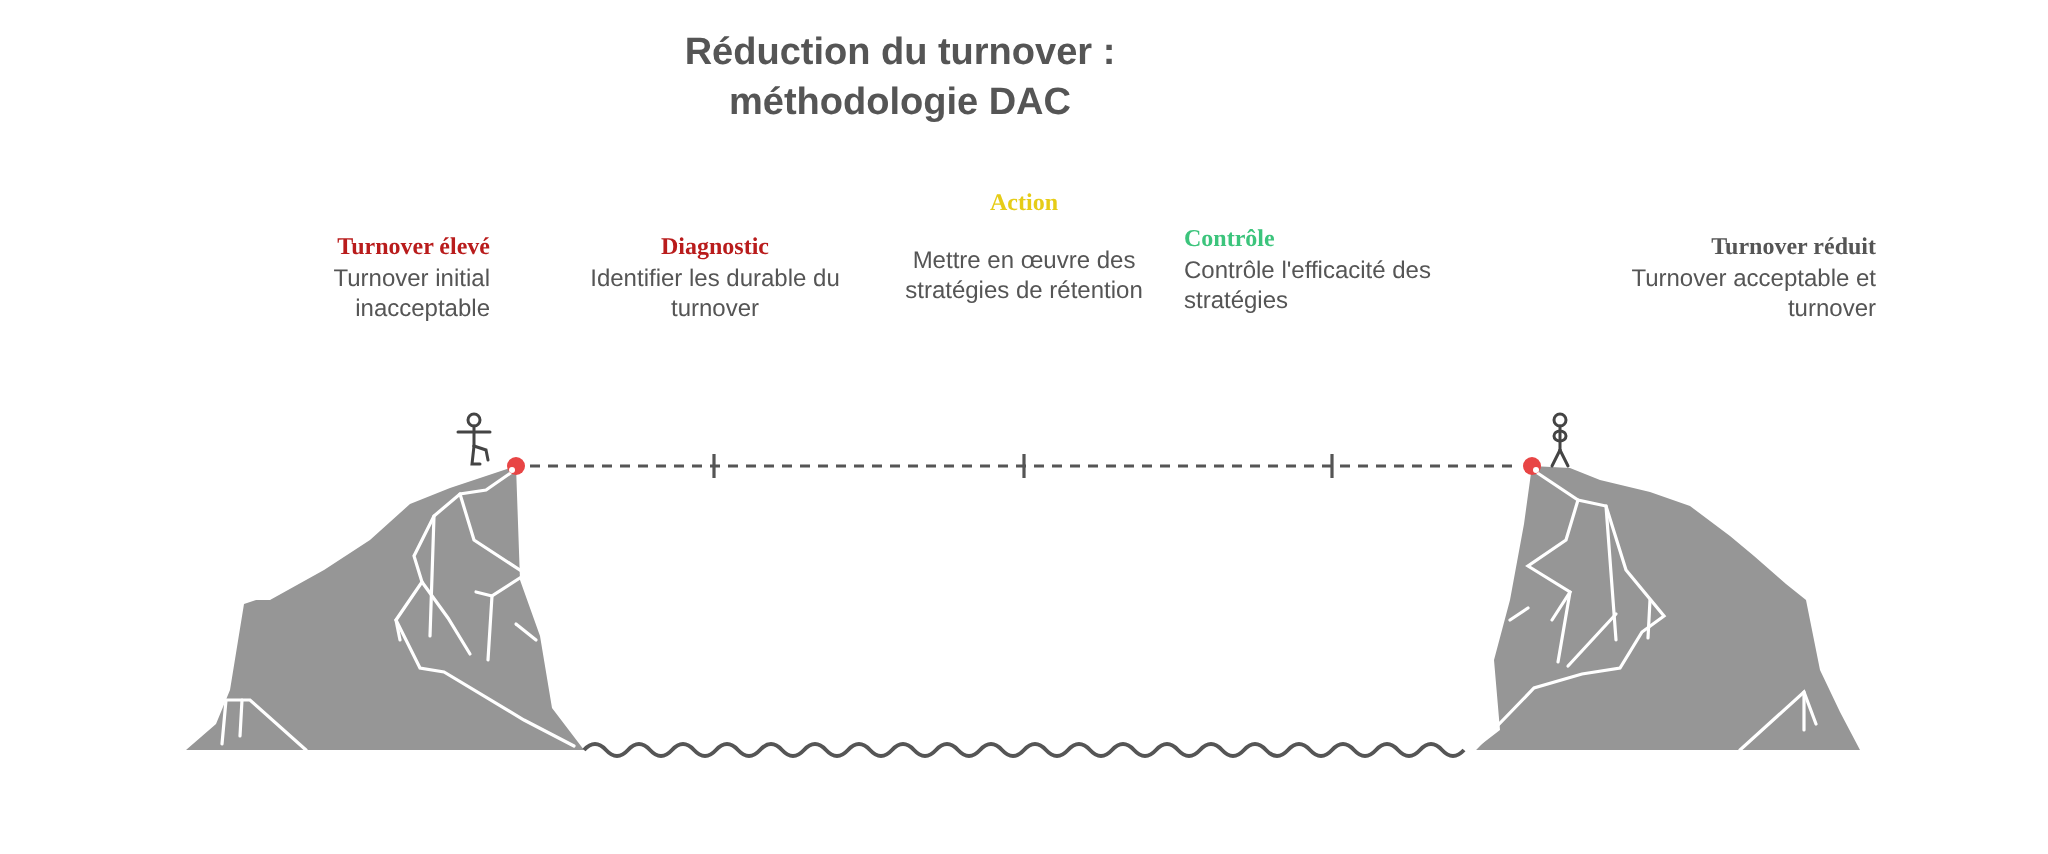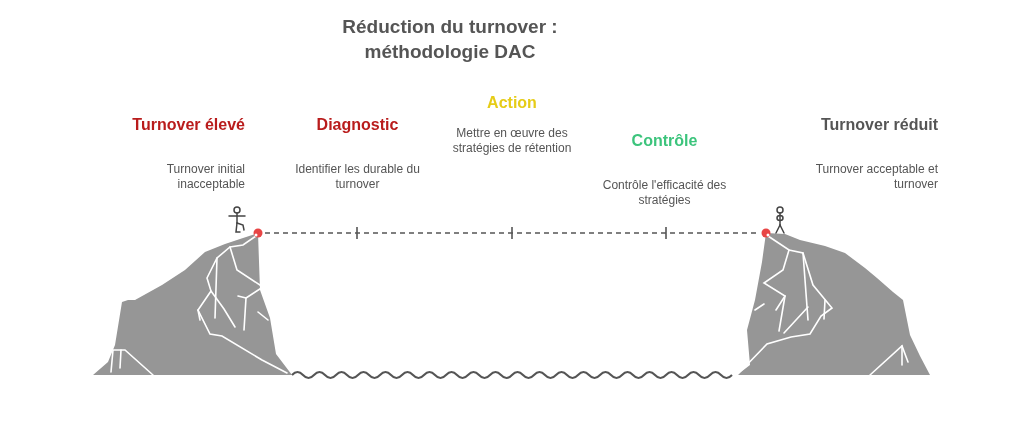--- a/index.html
+++ b/index.html
@@ -1,26 +1,26 @@
 <!DOCTYPE html>
 <html><head>
   <meta charset="utf-8">
   <style>
     html, body { margin: 0; padding: 0; background: #ffffff; }
     body { width: 1024px; height: 427px; position: relative; overflow: hidden;
            font-family: "Liberation Sans", "DejaVu Sans", sans-serif; }
     .title { position: absolute; left: 0; top: 14px; width: 900px; text-align: center;
              font-weight: bold; font-size: 19px; line-height: 25px; color: #555555; }
     .stage { position: absolute; }
-    .stage .head { font-weight: bold; font-size: 16px; color: #555555; white-space: nowrap; }
-    .stage .desc { font-size: 12px; line-height: 15px; color: #555555; margin-top: 28px; }
+    .stage .head { font-weight: bold; font-size: 12px; color: #555555; white-space: nowrap; font-family: Liberation Serif, serif; }
+    .stage .desc { font-size: 12px; line-height: 15px; color: #555555; margin-top: 1px; }
     .s-left { left: 100px; top: 116px; width: 145px; text-align: right; }
     .s-diag { left: 285px; top: 116px; width: 145px; text-align: center; }
     .s-act  { left: 437px; top: 94px; width: 150px; text-align: center; }
-    .s-ctrl { left: 592px; top: 132px; width: 145px; text-align: center; }
+    .s-ctrl { left: 592px; top: 112px; width: 145px; text-align: left; }
     .s-right{ left: 778px; top: 116px; width: 160px; text-align: right; }
     .s-act .desc { margin-top: 14px; }
     svg.scene { position: absolute; left: 0; top: 0; }
   </style>
 </head>
 <body>
 
 <div class="title">
   <div>Réduction du turnover :</div>
   <div>méthodologie DAC</div>

